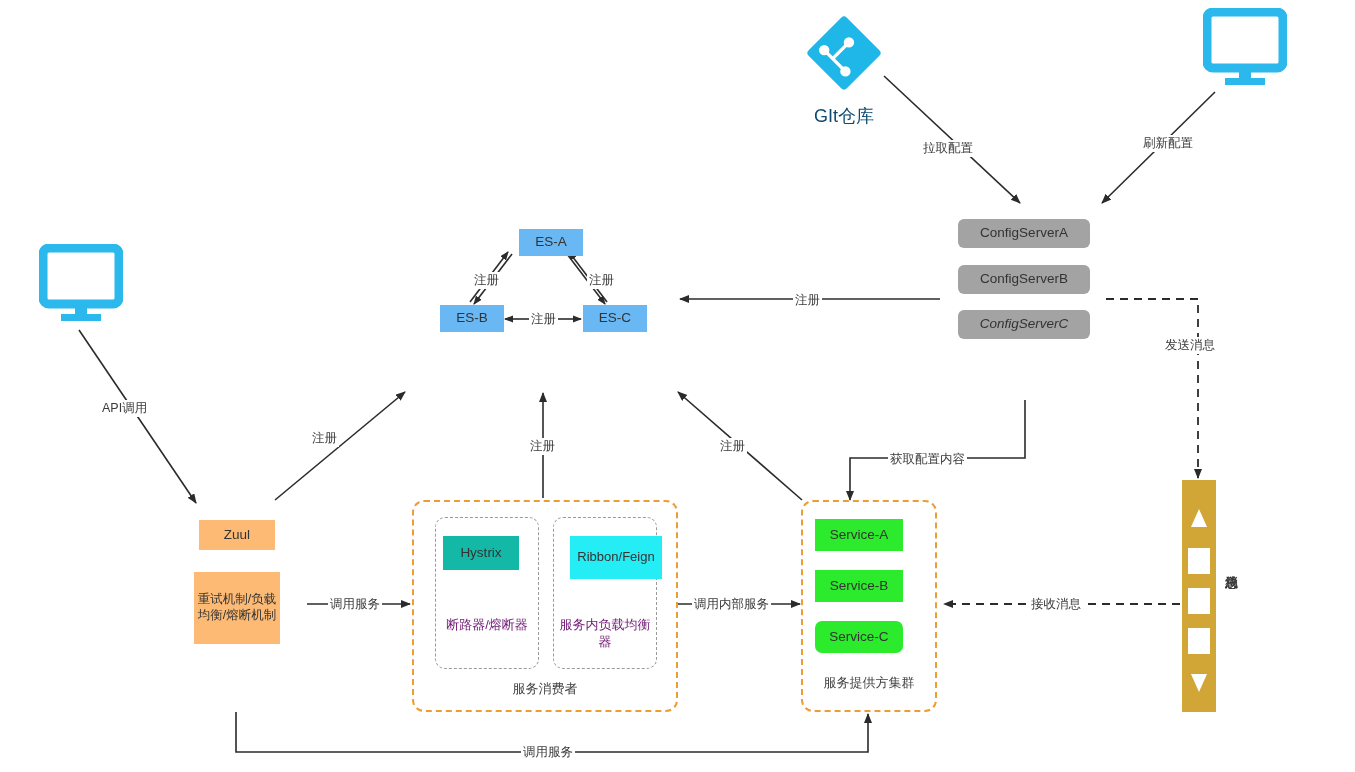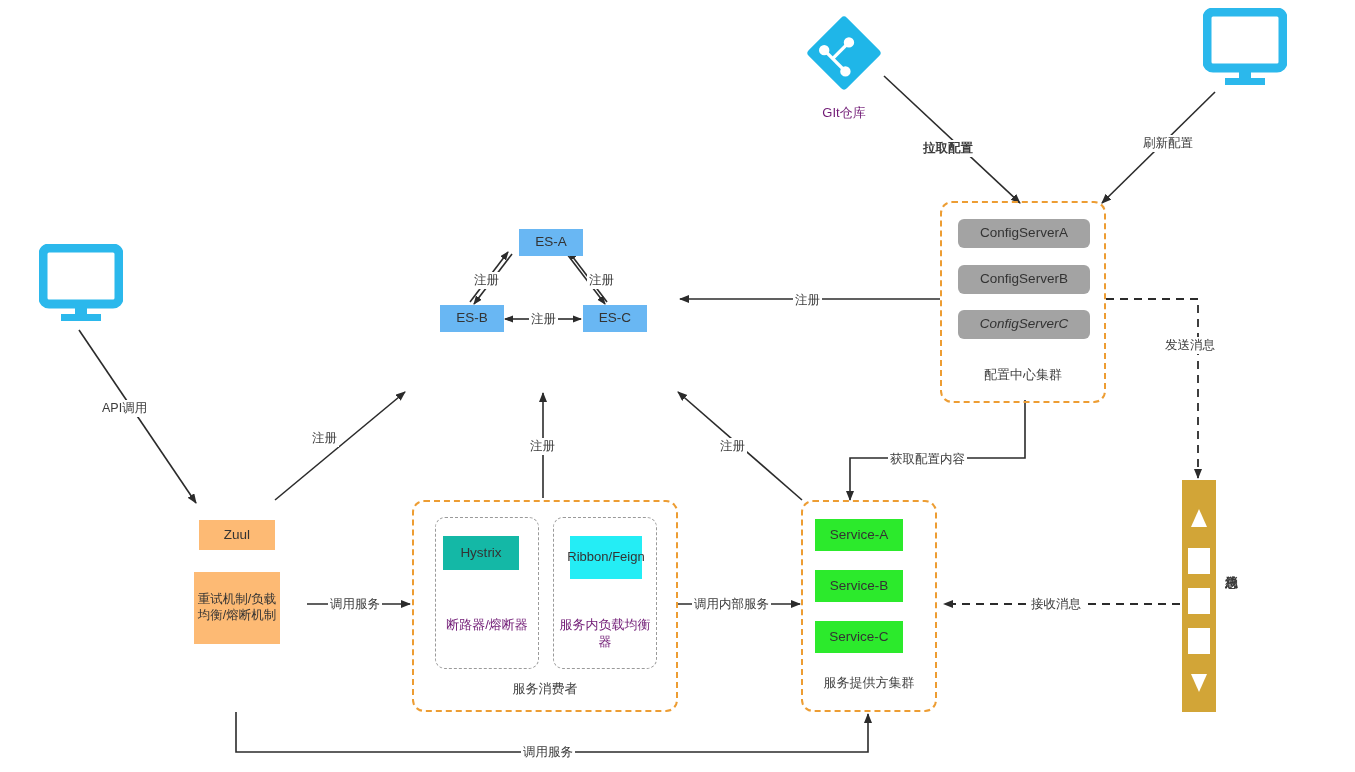--- a/index.html
+++ b/index.html
@@ -18,21 +18,21 @@
   .n-orange{background:#fdba74;}
   .n-green{background:#2CEA2C;}
   .n-red{background:#14b8a6;}
   .n-cyan{background:#24EDF5;}
 
   .sublabel{position:absolute;text-align:center;font-size:13px;color:#701a75;line-height:1.3;}
 
   .edge-label{position:absolute;font-size:12.5px;color:#3b3b3b;background:#fff;padding:0 2px;white-space:nowrap;}
 
   .icon-wrap{position:absolute;}
-  .icon-caption{position:absolute;width:100%;text-align:center;font-size:13px;color:#701a75;}
+  .icon-caption{position:absolute;width:100%;text-align:center;font-size:18px;color:#0c4a6e;}
 
   .bus{position:absolute;background:#D2A537;}
   .bus-sq{position:absolute;background:#ffffff;}
   .bus-label{position:absolute;font-size:13px;color:#333;writing-mode:vertical-rl;text-orientation:upright;letter-spacing:0px;}
 </style>
 </head>
 <body>
 
 <div id="canvas">
 
@@ -125,23 +125,20 @@
   <div class="node n-blue" style="left:440px;top:305px;width:64px;height:27px;">
     <span>ES-B</span>
   </div>
   <div class="node n-blue" style="left:583px;top:305px;width:64px;height:27px;">
     <span>ES-C</span>
   </div>
   <div class="edge-label" style="left:472px;top:272px;">注册</div>
   <div class="edge-label" style="left:587px;top:272px;">注册</div>
   <div class="edge-label" style="left:529px;top:311px;">注册</div>
 
-  <div class="group" style="left:940px;top:201px;width:166px;height:202px;">
-    <div class="grp-caption" style="bottom:17px;">配置中心集群</div>
-  </div>
   <div class="node n-purple" style="left:958px;top:219px;width:132px;height:29px;">
     <span>ConfigServerA</span>
   </div>
   <div class="node n-purple" style="left:958px;top:265px;width:132px;height:29px;">
     <span>ConfigServerB</span>
   </div>
   <div class="node n-purple" style="left:958px;top:310px;width:132px;height:29px;font-style:italic;">
     <span>ConfigServerC</span>
   </div>
 
@@ -155,54 +152,54 @@
   <div class="group" style="left:412px;top:500px;width:266px;height:212px;">
     <div class="grp-caption" style="bottom:12px;">服务消费者</div>
   </div>
   <div class="subgroup" style="left:435px;top:517px;width:104px;height:152px;"></div>
   <div class="node n-red" style="left:443px;top:536px;width:76px;height:34px;">
     <span>Hystrix</span>
   </div>
   <div class="sublabel" style="left:437px;top:617px;width:100px;">断路器/熔断器</div>
 
   <div class="subgroup" style="left:553px;top:517px;width:104px;height:152px;"></div>
-  <div class="node n-cyan" style="left:570px;top:536px;width:72px;height:43px;font-size:13px;">
+  <div class="node n-cyan" style="left:570px;top:536px;width:92px;height:43px;font-size:13px;">
     <span>Ribbon/Feign</span>
   </div>
   <div class="sublabel" style="left:555px;top:617px;width:100px;">服务内负载均衡器</div>
 
   <div class="group" style="left:801px;top:500px;width:136px;height:212px;">
     <div class="grp-caption" style="bottom:18px;">服务提供方集群</div>
   </div>
   <div class="node n-green" style="left:815px;top:519px;width:88px;height:32px;">
     <span>Service-A</span>
   </div>
   <div class="node n-green" style="left:815px;top:570px;width:88px;height:32px;">
     <span>Service-B</span>
   </div>
-  <div class="node n-green" style="left:815px;top:621px;width:88px;height:32px;">
+  <div class="node n-green" style="left:815px;top:621px;width:88px;height:32px;border-radius:7px;">
     <span>Service-C</span>
   </div>
 
   <div class="bus" style="left:1182px;top:480px;width:34px;height:232px;"></div>
   <svg class="layer" viewBox="0 0 1355 772">
     <polygon points="1199,509 1207,527 1191,527" fill="#ffffff"></polygon>
     <polygon points="1199,692 1191,674 1207,674" fill="#ffffff"></polygon>
   </svg>
   <div class="bus-sq" style="left:1188px;top:548px;width:22px;height:26px;"></div>
   <div class="bus-sq" style="left:1188px;top:588px;width:22px;height:26px;"></div>
   <div class="bus-sq" style="left:1188px;top:628px;width:22px;height:26px;"></div>
   <div class="bus-label" style="left:1222px;top:565px;">消息总线</div>
 
   <div class="edge-label" style="left:100px;top:400px;">API调用</div>
   <div class="edge-label" style="left:310px;top:430px;">注册</div>
   <div class="edge-label" style="left:528px;top:438px;">注册</div>
   <div class="edge-label" style="left:718px;top:438px;">注册</div>
   <div class="edge-label" style="left:793px;top:292px;">注册</div>
-  <div class="edge-label" style="left:921px;top:140px;font-weight:bold;">拉取配置</div>
+  <div class="edge-label" style="left:921px;top:140px;">拉取配置</div>
   <div class="edge-label" style="left:1141px;top:135px;">刷新配置</div>
   <div class="edge-label" style="left:888px;top:451px;">获取配置内容</div>
   <div class="edge-label" style="left:1163px;top:337px;">发送消息</div>
   <div class="edge-label" style="left:1029px;top:596px;">接收消息</div>
   <div class="edge-label" style="left:328px;top:596px;">调用服务</div>
   <div class="edge-label" style="left:692px;top:596px;">调用内部服务</div>
   <div class="edge-label" style="left:521px;top:744px;">调用服务</div>
 
 </div>
 

